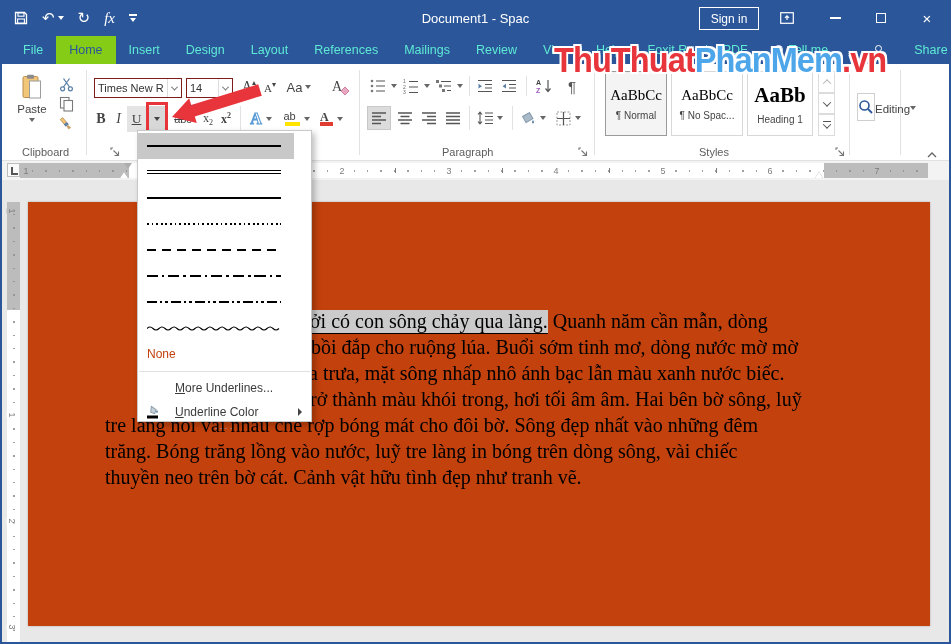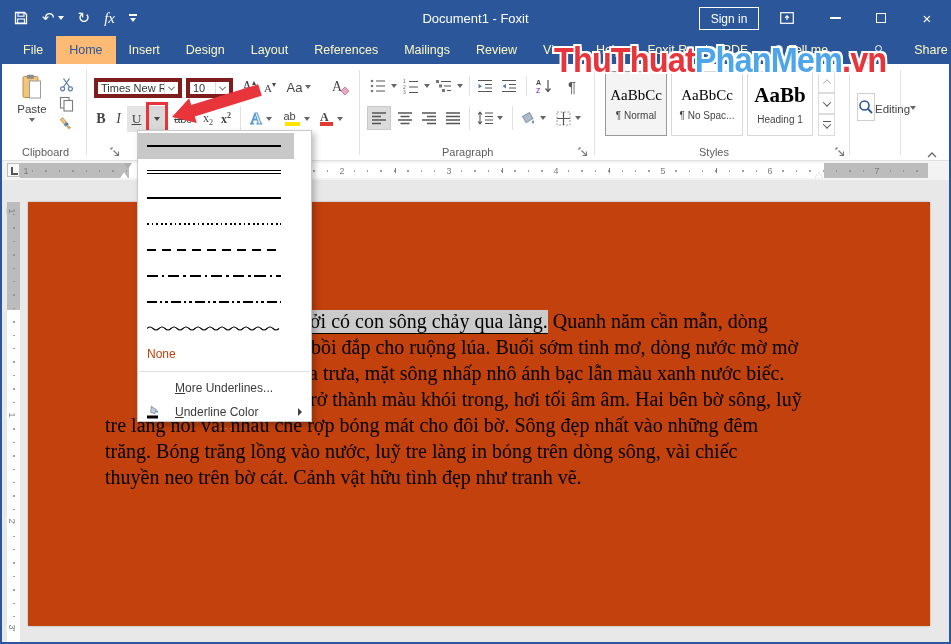--- a/index.html
+++ b/index.html
@@ -21,40 +21,40 @@
   .fx { font-family:"Liberation Serif", serif; font-style:italic; font-size:15px; }
   .doc-title { position:absolute; left:50%; top:0; transform:translateX(-50%); height:36px; display:flex; align-items:center; font-size:13px; color:#fff; }
   .signin { position:absolute; left:697px; top:7px; width:60px; height:23px; border:1px solid #fff; color:#fff; font-size:12px; display:flex; align-items:center; justify-content:center; background:transparent; }
   .winctl { position:absolute; top:0; height:36px; width:30px; display:flex; align-items:center; justify-content:center; color:#fff; }
   .ctl-min { left:818px; } .ctl-max { left:864px; } .ctl-close { left:910px; font-size:15px; }
   .minbar { width:11px; height:1.5px; background:#fff; }
   .maxbox { width:10px; height:10px; border:1.2px solid #fff; }
   .ribbonopt { left:770px; }
   
   .tabrow { position:absolute; left:0; top:36px; right:0; height:28px; background:#2b579a; display:flex; padding-left:8px; }
-  .tab { color:#fef9c3; font-size:12.5px; padding:0 13px; display:flex; align-items:center; gap:5px; white-space:nowrap; }
-  .tab.active { background:#fdba74; color:#2b579a; }
+  .tab { color:#5eead4; font-size:12.5px; padding:0 13px; display:flex; align-items:center; gap:5px; white-space:nowrap; }
+  .tab.active { background:#84cc16; color:#2b579a; }
   .mini-mag { position:relative; width:10px; height:10px; }
   .mini-mag::before { content:""; position:absolute; left:0; top:0; width:7px; height:7px; border:1.3px solid #fff; border-radius:50%; }
   .mini-mag::after { content:""; position:absolute; left:6.5px; top:6.5px; width:4px; height:1.3px; background:#fff; transform:rotate(45deg); transform-origin:0 0; }
   .mini-person { position:relative; width:10px; height:10px; }
   .mini-person::before { content:""; position:absolute; left:2.5px; top:0; width:5px; height:5px; border:1.2px solid #fff; border-radius:50%; }
   .mini-person::after { content:""; position:absolute; left:0; top:6px; width:10px; height:5px; border:1.2px solid #fff; border-bottom:none; border-radius:5px 5px 0 0; }
   
   .ribbon { position:absolute; left:0; top:64px; right:0; height:97px; background:#fff; border-bottom:1px solid #e1e1e1; font-size:11.5px; }
   .vsep { position:absolute; top:6px; height:85px; width:1px; background:#e2e2e2; }
   .grouplabel { position:absolute; top:82px; font-size:11px; color:#5d5d5d; }
   .launcher { position:absolute; top:83px; width:11px; height:11px; }
   .collapse-chev { position:absolute; left:925px; top:84px; width:10px; height:7px; }
   
   .paste-btn { position:absolute; left:8px; top:6px; width:44px; height:68px; display:flex; flex-direction:column; align-items:center; padding-top:4px; }
   .paste-label { font-size:11.5px; color:#444; margin-top:3px; }
   .smallbtn { position:absolute; width:24px; height:20px; display:flex; align-items:center; justify-content:center; }
   
-  .combo { position:absolute; height:20px; border:4px solid #7f1d1d; background:#fff; display:flex; align-items:center; font-size:11px; color:#333; }
+  .combo { position:absolute; height:20px; border:1px solid #7f1d1d; background:#fff; display:flex; align-items:center; font-size:11px; color:#333; }
   .combo .val { padding:0 3px; overflow:hidden; white-space:nowrap; flex:1; }
   .combo .dd { width:14px; height:100%; border-left:1px solid #dcdcdc; display:flex; align-items:center; justify-content:center; }
   .chevdown { width:5px; height:5px; border-right:1.4px solid #666; border-bottom:1.4px solid #666; transform:rotate(45deg) translate(-1px,-1px); }
   .fbtn { position:absolute; display:flex; align-items:center; justify-content:center; color:#444; }
   .serifB { font-weight:bold; font-size:14px; font-family:"Liberation Serif",serif; }
   .serifI { font-style:italic; font-size:14px; font-family:"Liberation Serif",serif; }
   .uline { text-decoration:underline; font-size:13.5px; font-family:"Liberation Serif",serif; }
   .yellowbar { position:absolute; left:2px; bottom:2px; width:15px; height:4px; background:#ffe400; }
   .redbar { position:absolute; left:3px; bottom:2px; width:13px; height:4px; background:#e03c32; }
   .fx-a { color:#fff; -webkit-text-stroke:1.1px #5b9bd5; font-weight:bold; font-size:16px; font-family:"Liberation Serif",serif; }
@@ -136,21 +136,21 @@
           </svg>
       </span>
       <span class="qbtn" style="gap:3px;">↶<span class="tinychev"></span></span>
       <span class="qbtn">↻</span>
       <span class="qbtn fx">fx</span>
       <span class="qbtn qat-sep-chev">
           <span class="bar"></span>
           <span class="tinychev"></span>
         </span>
     </div>
-    <div class="doc-title">Document1 - Foxit</div>
+    <div class="doc-title">Document1 - Spac</div>
     <button class="signin">Sign in</button>
     <div class="winctl ribbonopt">
       <svg width="14" height="12" viewBox="0 0 14 12">
           <rect x=".7" y=".7" width="12.6" height="10.6" fill="none" stroke="#fff" stroke-width="1.2"></rect>
           <path d="M7 8 V4 M5 5.8 L7 3.8 L9 5.8" fill="none" stroke="#fff" stroke-width="1.2"></path>
         </svg>
     </div>
     <div class="winctl ctl-min">
         <span class="minbar"></span>
       </div>
@@ -227,21 +227,21 @@
         </svg>
     </div>
 
     <div class="combo" style="left:92px; top:14px; width:88px;">
       <span class="val">Times New R</span>
       <span class="dd">
           <span class="chevdown"></span>
         </span>
     </div>
     <div class="combo" style="left:184px; top:14px; width:47px;">
-      <span class="val">10</span>
+      <span class="val">14</span>
       <span class="dd">
           <span class="chevdown"></span>
         </span>
     </div>
     <div class="fbtn" style="left:236px; top:12px; width:22px; height:22px;">
         <span class="serifB" style="font-weight:normal; font-size:14px;">A</span>
         <span style="font-size:8px; margin-top:-10px;">▴</span>
       </div>
     <div class="fbtn" style="left:258px; top:14px; width:20px; height:20px;">
         <span class="serifB" style="font-weight:normal; font-size:11px;">A</span>

